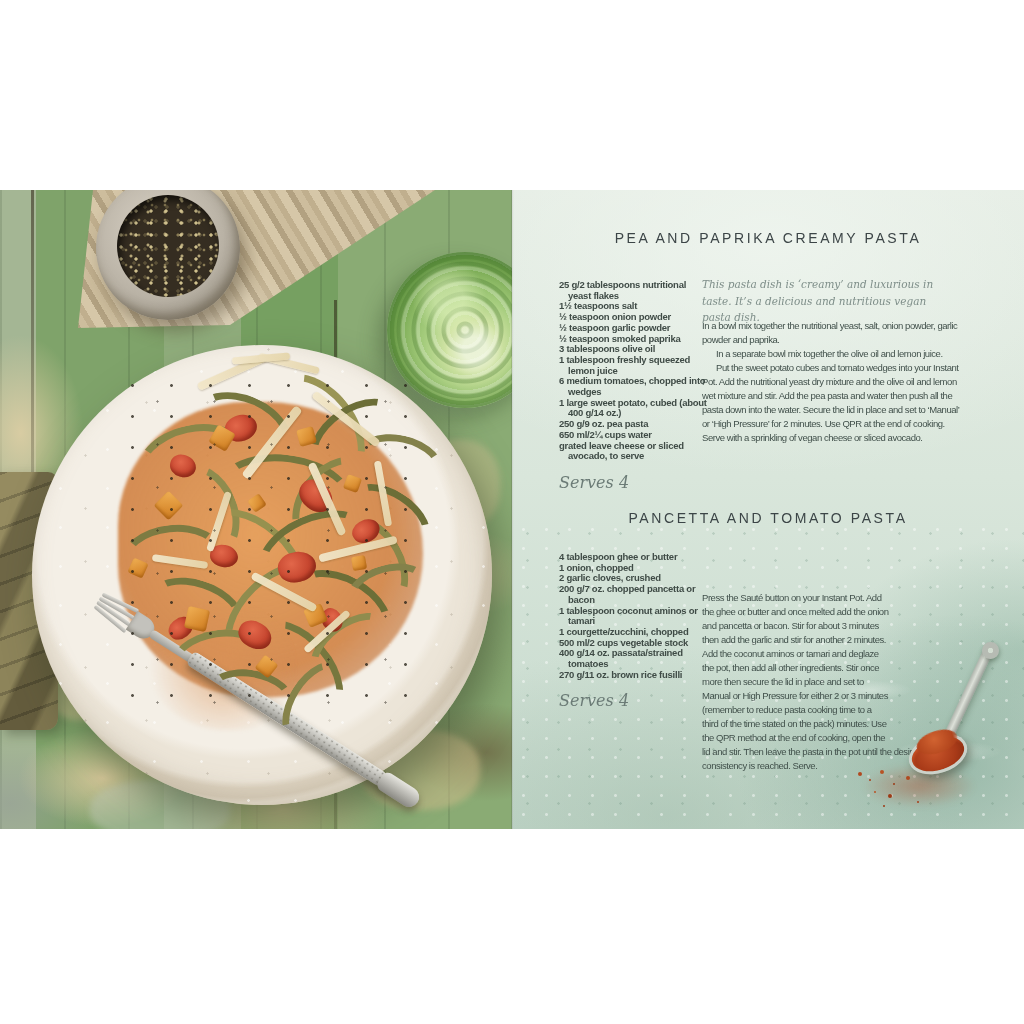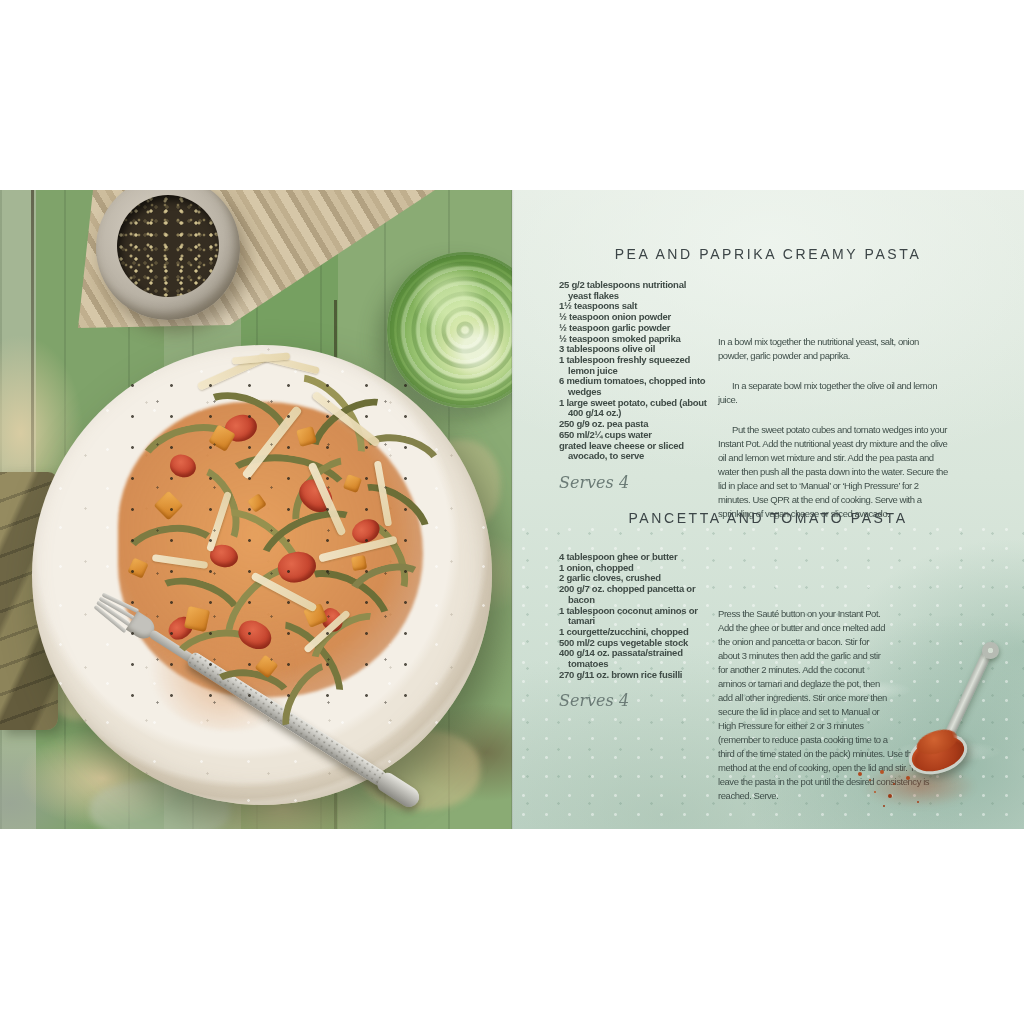--- a/index.html
+++ b/index.html
@@ -136,21 +136,21 @@
     font-size:14px;font-weight:400;letter-spacing:2.6px;color:#3c4547;}
   .ingredients{position:absolute;z-index:2;margin:0;padding:0;list-style:none;width:150px;
     font-size:9.5px;font-weight:bold;letter-spacing:-.25px;line-height:10.7px;color:#3f4b46;}
   .ingredients li{padding-left:9px;text-indent:-9px;}
   .serves{position:absolute;z-index:2;font-family:"DejaVu Serif",serif;font-style:italic;
     font-size:16px;color:#6b7b76;}
   .intro{position:absolute;z-index:2;font-family:"DejaVu Serif",serif;font-style:italic;
     font-size:10.5px;line-height:16.5px;color:#7e8e89;}
   .method{position:absolute;z-index:2;width:262px;font-size:9.5px;letter-spacing:-.45px;
     line-height:14px;color:#41504b;}
-  .method p{margin:16px;text-indent:14px;}
+  .method p{margin:0;text-indent:14px;}
   .method p:first-child{text-indent:0;}
   .spoon-spacer{float:right;width:74px;height:50px;margin-top:94px;}
 
   .spoon{position:absolute;z-index:3;}
   .spoon-handle{position:absolute;left:473px;top:457px;width:10px;height:100px;border-radius:5px;
     background:linear-gradient(90deg,#aeb3ab,#dde1d9 45%,#9ba099);
     transform:rotate(25deg);transform-origin:50% 0;
     box-shadow:2px 3px 6px rgba(60,80,60,.4);}
   .spoon-ring{position:absolute;left:470px;top:452px;width:17px;height:17px;border-radius:50%;
     background:radial-gradient(circle,#d3ded2 0 2.5px,#b6bbb3 3px 8px,#8f948c 100%);
@@ -263,35 +263,36 @@
           <div class="shaving" style="position: absolute; left: 152px; top: 368px; width: 56px; height: 7px; transform: rotate(8deg);"></div>
           <div class="shaving" style="position: absolute; left: 350px; top: 300px; width: 66px; height: 7px; transform: rotate(80deg);"></div>
           <div class="shaving" style="position: absolute; left: 232px; top: 165px; width: 58px; height: 7px; transform: rotate(-5deg);"></div>
         </div>
       <div class="pepper-dust"></div>
     </div>
 
     <div class="recipe-page">
       <div class="plaster"></div>
 
-      <h1 class="recipe-title" style="top:56px">PEA AND PAPRIKA CREAMY PASTA</h1>
+      <h1 class="recipe-title" style="top:40px">PEA AND PAPRIKA CREAMY PASTA</h1>
       <ul class="ingredients" style="left:47px;top:90px">
           <li>25 g/2 tablespoons nutritional yeast flakes</li>
           <li>1½ teaspoons salt</li>
           <li>½ teaspoon onion powder</li>
           <li>½ teaspoon garlic powder</li>
           <li>½ teaspoon smoked paprika</li>
           <li>3 tablespoons olive oil</li>
           <li>1 tablespoon freshly squeezed lemon juice</li>
           <li>6 medium tomatoes, chopped into wedges</li>
           <li>1 large sweet potato, cubed (about 400 g/14 oz.)</li>
           <li>250 g/9 oz. pea pasta</li>
           <li>650 ml/2¼ cups water</li>
           <li>grated leave cheese or sliced avocado, to serve</li>
         </ul>
+      <div class="intro" style="left:190px;top:86px;width:242px">This pasta dish is ‘creamy’ and luxurious in taste. It’s a delicious and nutritious vegan pasta dish.</div>
       <div class="method" style="left:190px;top:129px">
           <p>In a bowl mix together the nutritional yeast, salt, onion powder, garlic powder and paprika.</p>
           <p>In a separate bowl mix together the olive oil and lemon juice.</p>
           <p>Put the sweet potato cubes and tomato wedges into your Instant Pot. Add the nutritional yeast dry mixture and the olive oil and lemon wet mixture and stir. Add the pea pasta and water then push all the pasta down into the water. Secure the lid in place and set to ‘Manual’ or ‘High Pressure’ for 2 minutes. Use QPR at the end of cooking. Serve with a sprinkling of vegan cheese or sliced avocado.</p>
         </div>
       <div class="serves" style="left:47px;top:283px">Serves 4</div>
 
       <h1 class="recipe-title" style="top:320px">PANCETTA AND TOMATO PASTA</h1>
       <ul class="ingredients" style="left:47px;top:362px">
           <li>4 tablespoon ghee or butter</li>

